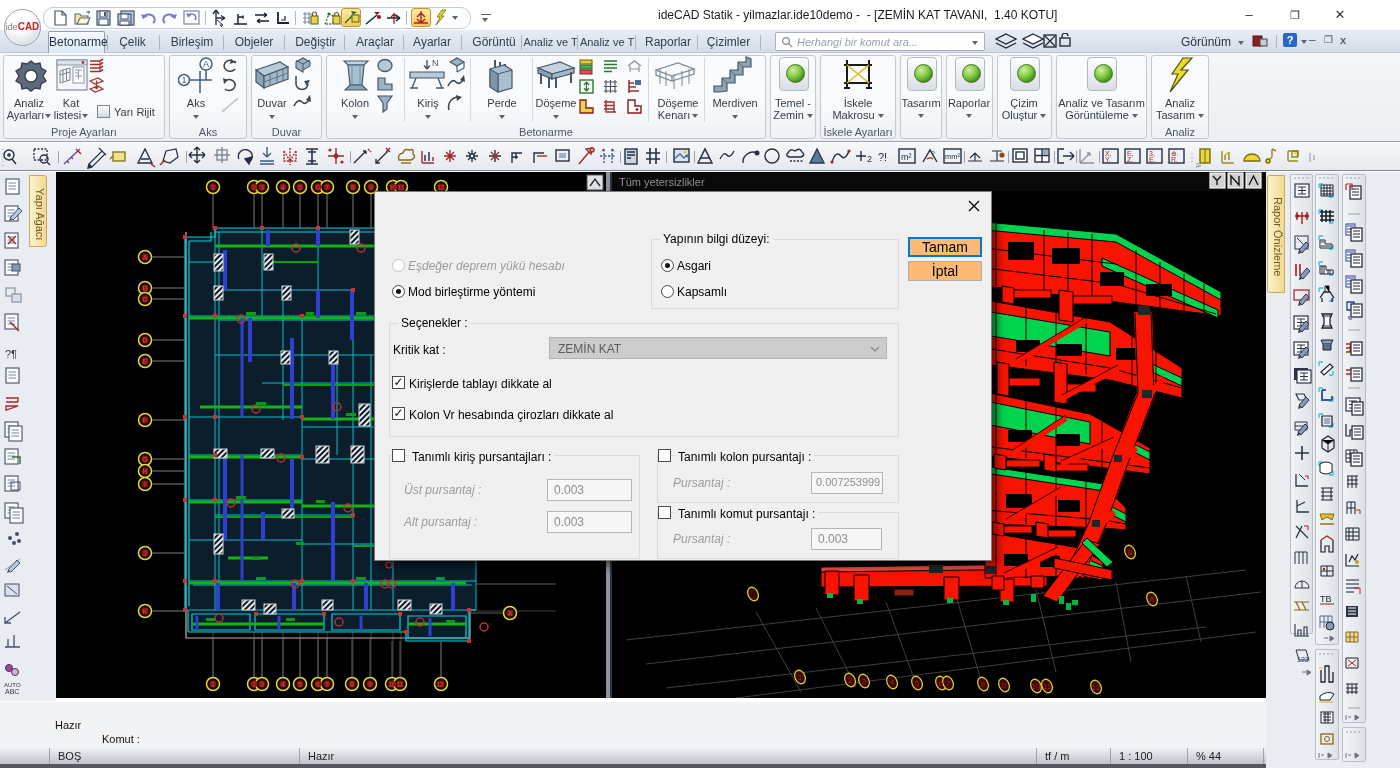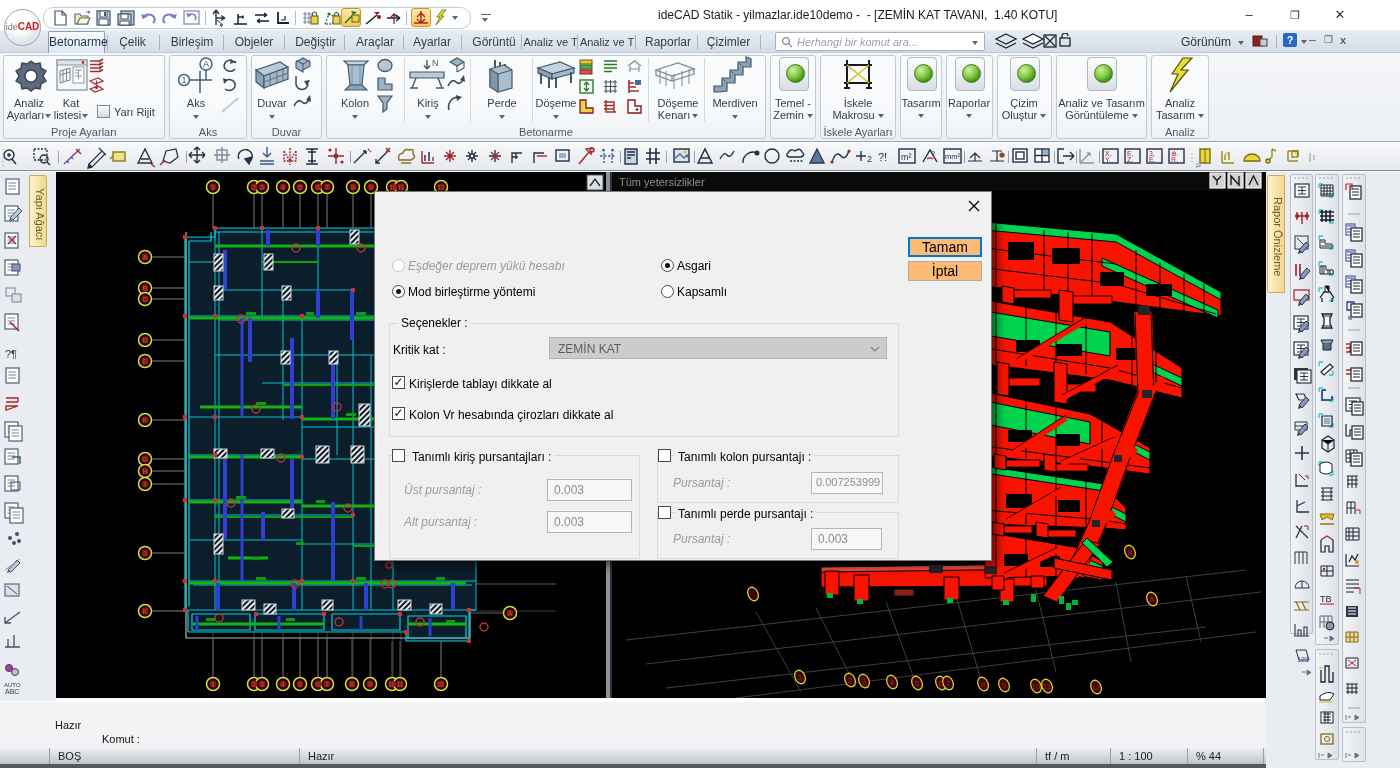--- a/index.html
+++ b/index.html
@@ -1366,20 +1366,23 @@
   <div class="abs" id="dlg">
     <svg class="abs" style="left:592px; top:7px;" width="14" height="14" viewBox="0 0 14 14">
       <path d="M2 2 L12 12 M12 2 L2 12" stroke="#000" stroke-width="1.2"></path>
       </svg>
 
     <div class="abs radio dis" style="left:17px; top:67px;"></div>
     <div class="abs dtext gray" style="left:33px; top:67px;">Eşdeğer deprem yükü hesabı</div>
     <div class="abs radio on" style="left:17px; top:93px;"></div>
     <div class="abs dtext" style="left:33px; top:93px;">Mod birleştirme yöntemi</div>
 
+    <div class="abs gbox" style="left:276px; top:47px; width:248px; height:70px;">
+      <div class="glabel">Yapının bilgi düzeyi:</div>
+    </div>
     <div class="abs radio on" style="left:286px; top:67px;"></div>
     <div class="abs dtext" style="left:302px; top:67px;">Asgari</div>
     <div class="abs radio" style="left:286px; top:93px;"></div>
     <div class="abs dtext" style="left:302px; top:93px;">Kapsamlı</div>
 
     <div class="abs dbtn" style="left:533px; top:45px; border:1px solid #0078d7; box-shadow:inset 0 0 0 1px #0078d7;">Tamam</div>
     <div class="abs dbtn" style="left:533px; top:69px;">İptal</div>
 
     <div class="abs gbox" style="left:14px; top:131px; width:510px; height:114px;">
       <div class="glabel">Seçenekler :</div>
@@ -1405,21 +1408,21 @@
     <div class="abs tinput" style="left:172px; top:319px; width:85px; height:22px;">0.003</div>
 
     <div class="abs gbox" style="left:282px; top:263px; width:242px; height:48px;"></div>
     <div class="abs cbox" style="left:283px; top:257px;"></div>
     <div class="abs dtext" style="left:300px; top:258px; background:#f0f0f0; padding:0 3px;">Tanımlı kolon pursantajı :</div>
     <div class="abs dtext gray" style="left:298px; top:284px;">Pursantaj :</div>
     <div class="abs tinput" style="left:436px; top:280px; width:72px; height:22px; font-size:11px; padding-left:4px;">0.007253999</div>
 
     <div class="abs gbox" style="left:282px; top:320px; width:242px; height:47px;"></div>
     <div class="abs cbox" style="left:283px; top:314px;"></div>
-    <div class="abs dtext" style="left:300px; top:315px; background:#f0f0f0; padding:0 3px;">Tanımlı perde pursantajı :</div>
+    <div class="abs dtext" style="left:300px; top:315px; background:#f0f0f0; padding:0 3px;">Tanımlı komut pursantajı :</div>
     <div class="abs dtext gray" style="left:298px; top:340px;">Pursantaj :</div>
     <div class="abs tinput" style="left:436px; top:336px; width:71px; height:22px;">0.003</div>
   </div>
   <div class="abs" id="cmdarea">
     <div class="abs" style="left:55px; top:17px; font-size:11px; color:#111;">Hazır</div>
     <div class="abs" style="left:55px; top:31px; font-size:11px; color:#111;padding-left:47px;">Komut :</div>
   </div>
   <div class="abs" id="statusbar">
     <div class="scell" style="left:0; width:50px;"></div>
     <div class="scell" style="left:50px; width:250px;">BOŞ</div>

